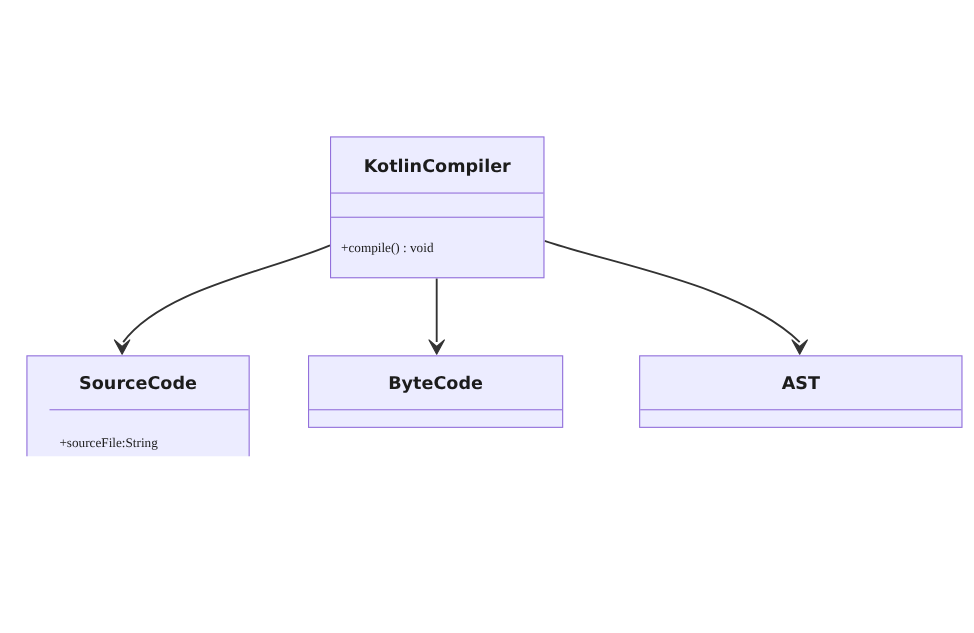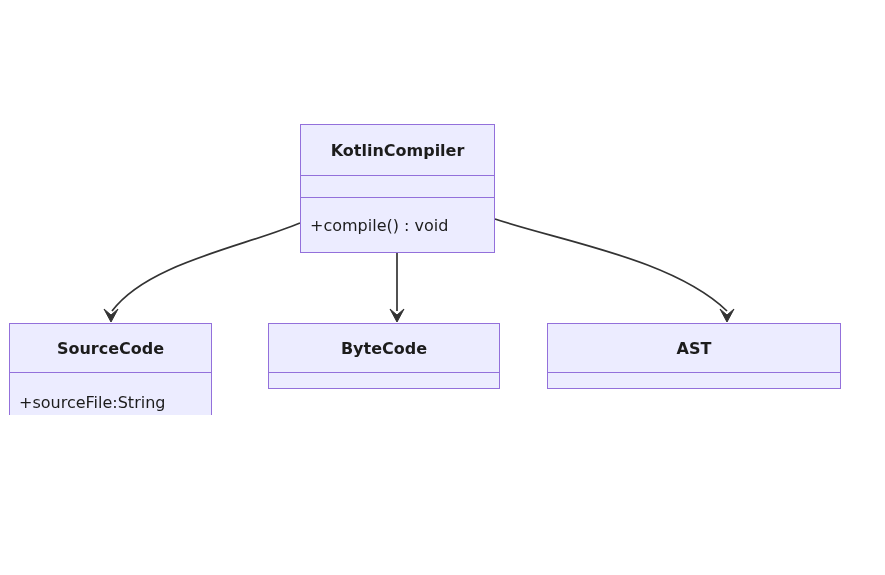--- a/index.html
+++ b/index.html
@@ -46,36 +46,37 @@
     display: flex;
     align-items: center;
   }
   .sec + .sec { border-top: 1px solid var(--node-border); }
   .sec.header {
     justify-content: center;
     font-weight: 700;
     font-size: 16px;
   }
   .member {
-    font-size: 16px;
+    font-size: 12px;
     padding-left: 9px;
     white-space: nowrap;
+    font-family: Liberation Serif, serif;
   }
   
   .box-kotlin { left: 300px; top: 124px; width: 195px; }
   .box-kotlin .header  { height: 50px; }
   .box-kotlin .attrs   { height: 22px; }
   .box-kotlin .methods { height: 55px; }
   
   .box-source .header, .box-byte .header, .box-ast .header   { height: 48px; }
-  .box-source .attrs,  .box-byte .attrs,  .box-ast .attrs    { height: 60px; }
+  .box-source .attrs,  .box-byte .attrs,  .box-ast .attrs    { height: 60px; margin-left: 20px; }
   .box-source .methods,.box-byte .methods,.box-ast .methods  { height: 16px; }
-  .box-source { left: 9px;  top: 323px; width: 203px; }
-  .box-byte   { left: 268px; top: 323px; width: 232px; }
-  .box-ast    { left: 547px; top: 323px; width: 294px; text-align: right; }
+  .box-source { left: 24px;  top: 323px; width: 203px; }
+  .box-byte   { left: 280px; top: 323px; width: 232px; }
+  .box-ast    { left: 581px; top: 323px; width: 294px; text-align: right; }
 </style>
 </head>
 <body>
 
 <div class="canvas">
 
   <svg class="edges" viewBox="0 0 885 575" xmlns="http://www.w3.org/2000/svg">
 
     <path class="edge" d="M300,223 C243,247 148,263 112,311"></path>
     <path class="head" d="M104,309 L111,322 L118,309 L111,315 Z"></path>

